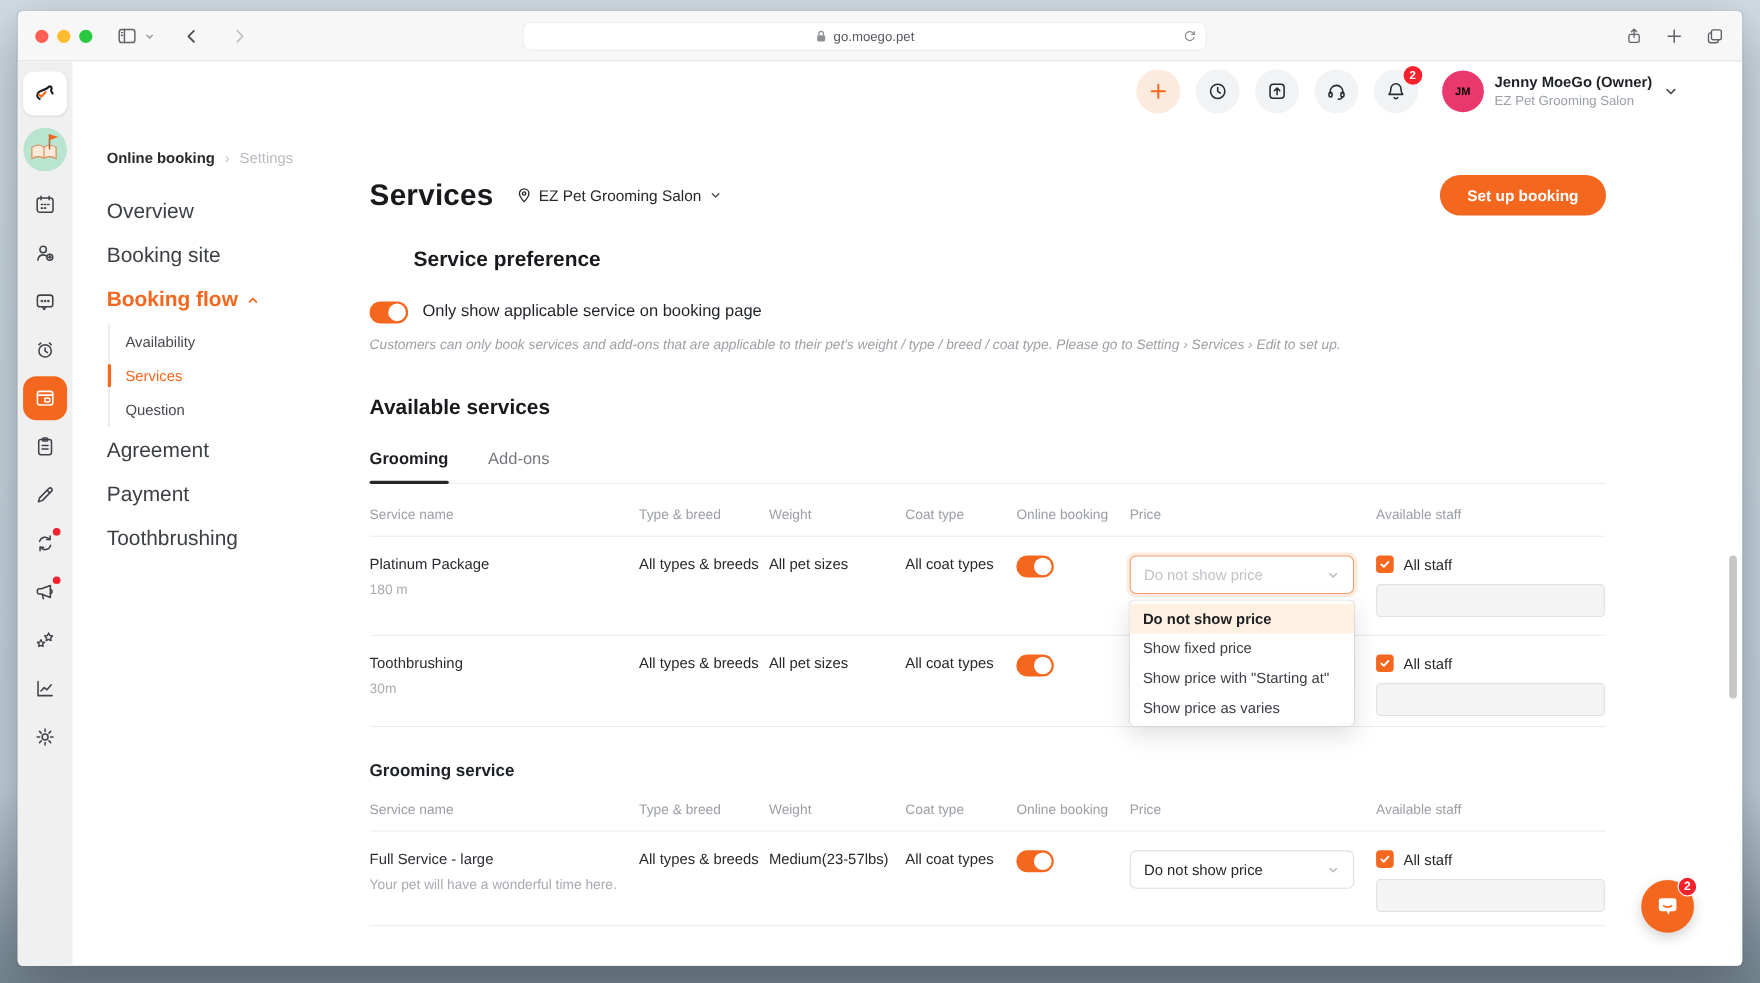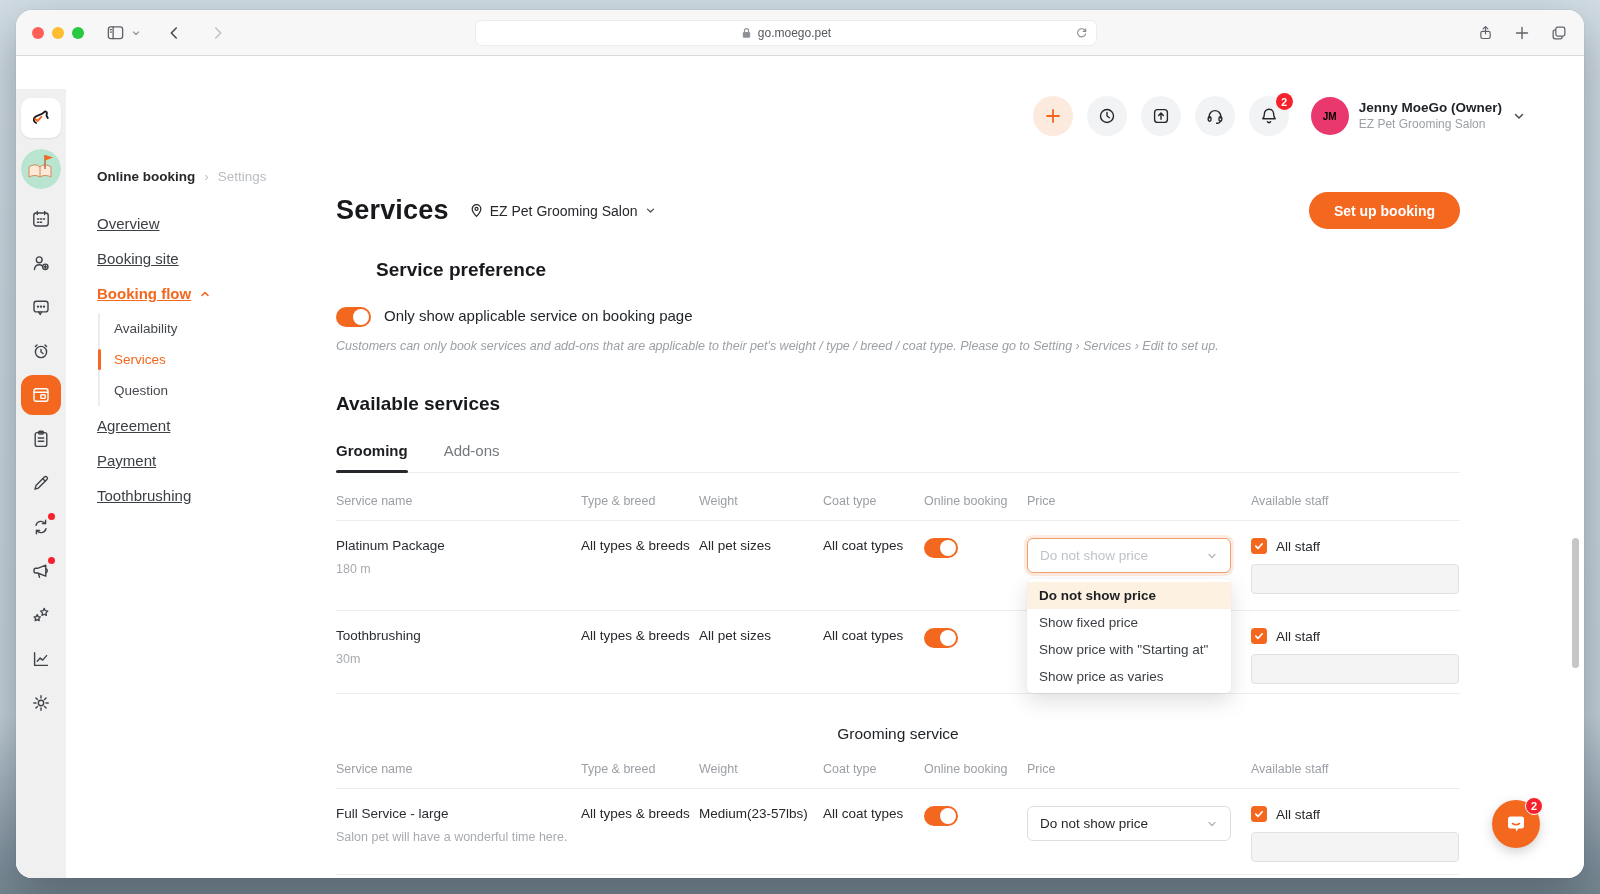--- a/index.html
+++ b/index.html
@@ -5,23 +5,23 @@
   * { box-sizing: border-box; margin: 0; padding: 0; }
   html,body { width:1600px; height:894px; overflow:hidden; }
   body {
     font-family: "Liberation Sans", sans-serif;
     background: linear-gradient(180deg,#d2dde5 0%, #c6d3dc 80%, #7e8f9b 97%, #76868f 100%);
     position: relative;
     color:#1d2025;
   }
   .window {
     position:absolute; left:16px; top:10px; width:1568px; height:868px;
-    background:#fff; border-radius:16px; overflow:hidden;
+    background:#fff; border-radius:5px; overflow:hidden;
     box-shadow: 0 18px 50px rgba(30,40,50,.38), 0 0 1px rgba(0,0,0,.3);
-    display:flex; flex-direction:column;gap:33px;
+    display:flex; flex-direction:column;
   }
   
   .toolbar { height:46px; flex:0 0 46px; background:#f7f7f8; border-bottom:1px solid #d9d9de;
     display:flex; align-items:center; padding:0 16px; position:relative; }
   .traffic { display:flex; gap:8px; margin-right:22px; }
   .dot { width:12px; height:12px; border-radius:50%; }
   .dot.r { background:#ff5f57; } .dot.y { background:#febc2e; } .dot.g { background:#28c840; }
   .tbicon { display:flex; align-items:center; justify-content:center; color:#5f6368; }
   .tbicon svg { display:block; }
   .tb-sep { display:flex; align-items:center; gap:6px; margin-right:24px; }
@@ -63,21 +63,21 @@
   .acct-name { font-size:13.5px; font-weight:700; color:#1e2125; line-height:1.3; }
   .acct-biz { font-size:12px; color:#9ba0a6; line-height:1.3; }
   .page-body { flex:1; display:flex; min-height:0; }
   
   .subnav { width:270px; flex:0 0 270px; padding:26px 0 0 31px; font-size:13.5px; }
   .breadcrumb { display:flex; gap:9px; align-items:center; font-size:13.5px; }
   .bc-section { color:#26282b; font-weight:600; }
   .bc-sep { color:#c2c5c9; }
   .bc-page { color:#b9bcc1; }
   .navlist { margin-top:22px; }
-  .navitem { padding:9px 0; color:#3c4045; font-size:15px; cursor:default;text-decoration:underline; }
+  .navitem { padding:9px 0; color:#3c4045; font-size:19px; cursor:default; }
   .navitem.flow { color:#f4671f; font-weight:700; display:flex; align-items:center; gap:8px; }
   .subitems { border-left:2px solid #ececee; margin:2px 0 2px 1px; }
   .subitem { padding:8px 0 8px 14px; color:#45494e; position:relative; }
   .subitem.active { color:#f4671f; }
   .subitem.active::before { content:''; position:absolute; left:-2px; top:5px; bottom:5px;
     width:3px; background:#f4671f; border-radius:2px; }
   
   .main { flex:1; padding-right:124px; min-width:0; }
   .title-row { margin-top:49px; display:flex; align-items:center; }
   .page-title { font-size:27px; font-weight:700; color:#17191c; letter-spacing:.2px; }
@@ -117,21 +117,21 @@
     box-shadow:0 8px 22px rgba(0,0,0,.13), 0 0 1px rgba(0,0,0,.12); z-index:30; padding:3px 0; }
   .opt { height:27px; line-height:27px; padding:0 12px; font-size:13.5px; color:#3c4046;
     white-space:nowrap; }
   .opt.selected { background:#fdf1e1; color:#1d1f23; font-weight:700; }
   .staff-cell .staffrow { display:flex; align-items:center; gap:9px; }
   .checkbox { width:16px; height:16px; border-radius:3.5px; background:#f4671f; display:flex;
     align-items:center; justify-content:center; flex:0 0 auto; }
   .staff-label { font-size:13.5px; color:#26282b; }
   .staffbox { margin-top:10px; width:208px; height:30px; background:#f4f4f5;
     border:1px solid #e0e1e4; border-radius:4px; }
-  .grooming-h { margin-top:31px; font-size:15.5px; font-weight:400; color:#1d2024;text-align:center; }
+  .grooming-h { margin-top:31px; font-size:15.5px; font-weight:700; color:#1d2024; }
   .thead.t2 { padding-top:19px; }
   
   .scroll-thumb { position:absolute; right:5px; top:449px; width:7px; height:130px;
     background:#c6c6c9; border-radius:4px; }
   .chat-fab { position:absolute; right:44px; bottom:30px; width:48px; height:48px; border-radius:50%;
     background:#f4671f; display:flex; align-items:center; justify-content:center;
     box-shadow:0 4px 12px rgba(0,0,0,.18); }
   .chat-badge { position:absolute; top:-3px; right:-3px; min-width:18px; height:18px; border-radius:9px;
     background:#f5222d; color:#fff; font-size:11px; font-weight:700; display:flex; align-items:center;
     justify-content:center; border:1.5px solid #fff; padding:0 4px; }
@@ -508,21 +508,21 @@
             <span>Weight</span>
             <span>Coat type</span>
             <span>Online booking</span>
             <span>Price</span>
             <span>Available staff</span>
           </div>
 
           <div class="trow row-h3">
             <div class="cell">
               <div class="svc-name">Full Service - large</div>
-              <div class="svc-sub">Salon pet will have a wonderful time here.</div>
+              <div class="svc-sub">Your pet will have a wonderful time here.</div>
             </div>
             <div class="cell">All types &amp; breeds</div>
             <div class="cell">Medium(23-57lbs)</div>
             <div class="cell">All coat types</div>
             <div class="cell">
                 <div class="toggle sm"></div>
               </div>
             <div class="cell price-cell">
               <div class="select">
                 <span>Do not show price</span>

